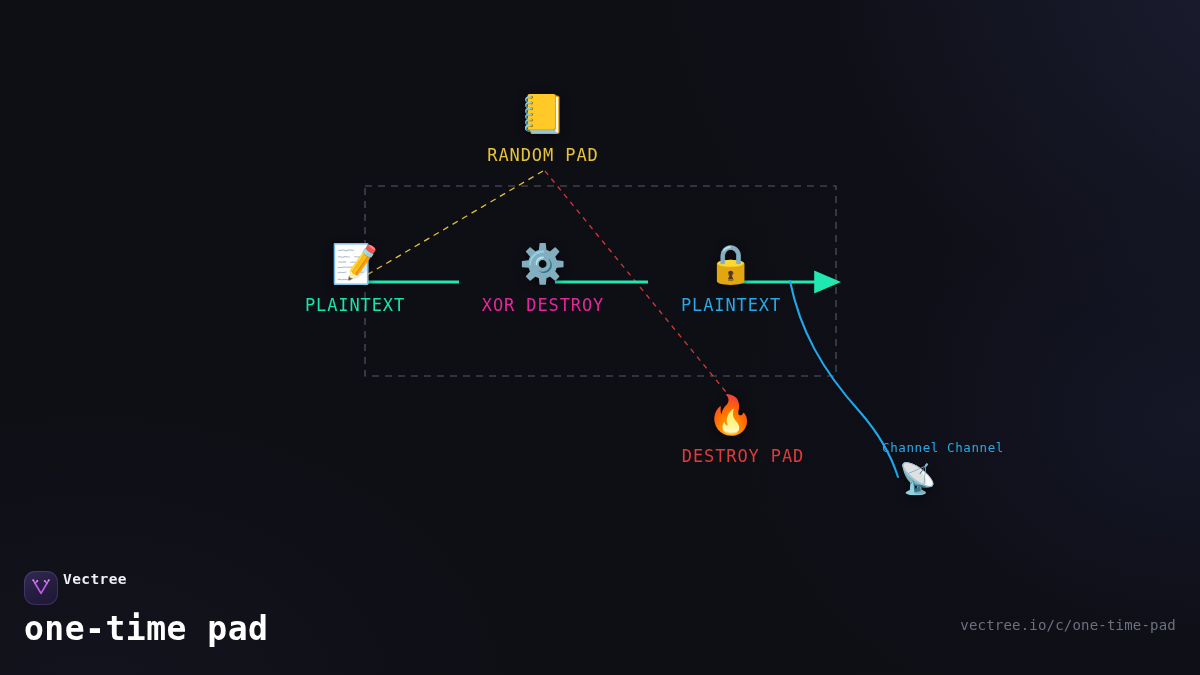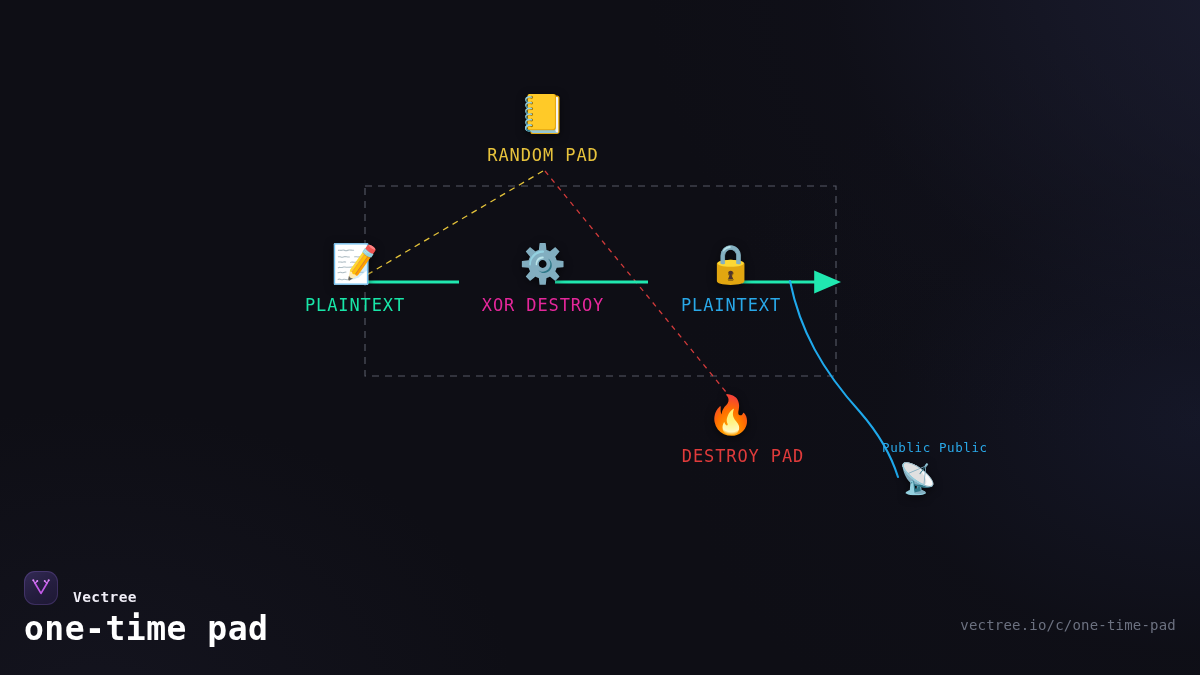--- a/index.html
+++ b/index.html
@@ -100,22 +100,22 @@
     left: 0;
     bottom: 0;
     width: 1200px;
     height: 120px;
   }
   #brand-row {
     position: absolute;
     left: 24px;
     top: 16px;
     display: flex;
-    align-items: flex-end;
-    gap: 15px;
+    align-items: flex-start;
+    gap: 5px;
   }
   #brand-logo {
     width: 34px;
     height: 34px;
     border-radius: 11px;
     background: linear-gradient(150deg, #332a55 0%, #241d3e 55%, #1d1833 100%);
     box-shadow: inset 0 0 0 1px rgba(160,120,230,0.22);
     display: flex;
     align-items: center;
     justify-content: center;
@@ -196,21 +196,21 @@
 
   <div class="node" id="node-destroy">
     <span class="glyph">🔥</span>
     <span class="nlabel">DESTROY PAD</span>
   </div>
 
   <div id="node-dish">
     <span class="glyph">📡</span>
   </div>
 
-  <div class="edge-label" id="label-public-channel">Public Public</div>
+  <div class="edge-label" id="label-public-channel">Channel Channel</div>
 
   <div id="footer">
     <div id="brand-row">
       <div id="brand-logo">
         <svg width="22" height="22" viewBox="0 0 22 22" xmlns="http://www.w3.org/2000/svg">
           <path d="M5 6.2 L11 16.4 L17 6.2" fill="none" stroke="#c35ae8" stroke-width="1.7" stroke-linecap="round" stroke-linejoin="round"></path>
           <path d="M5 6.2 L3.4 3.6 M5 6.2 L7.1 4.2" fill="none" stroke="#d070f0" stroke-width="1.3" stroke-linecap="round"></path>
           <path d="M17 6.2 L18.6 3.6 M17 6.2 L14.9 4.2" fill="none" stroke="#d070f0" stroke-width="1.3" stroke-linecap="round"></path>
           <circle cx="3.3" cy="3.3" r="1.05" fill="#e18bff"></circle>
           <circle cx="7.3" cy="3.9" r="0.95" fill="#e18bff"></circle>

